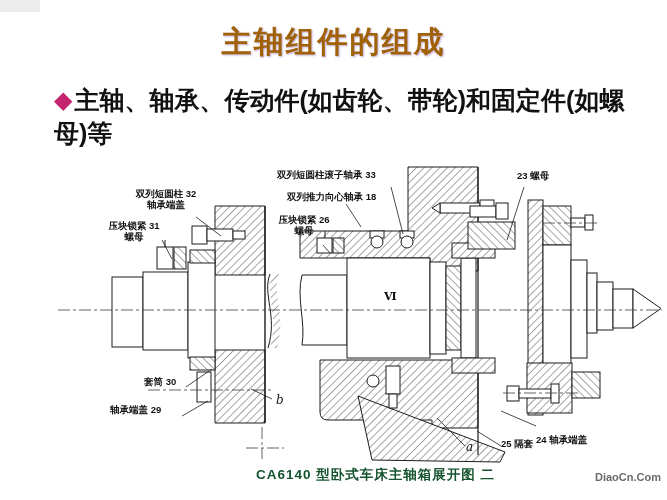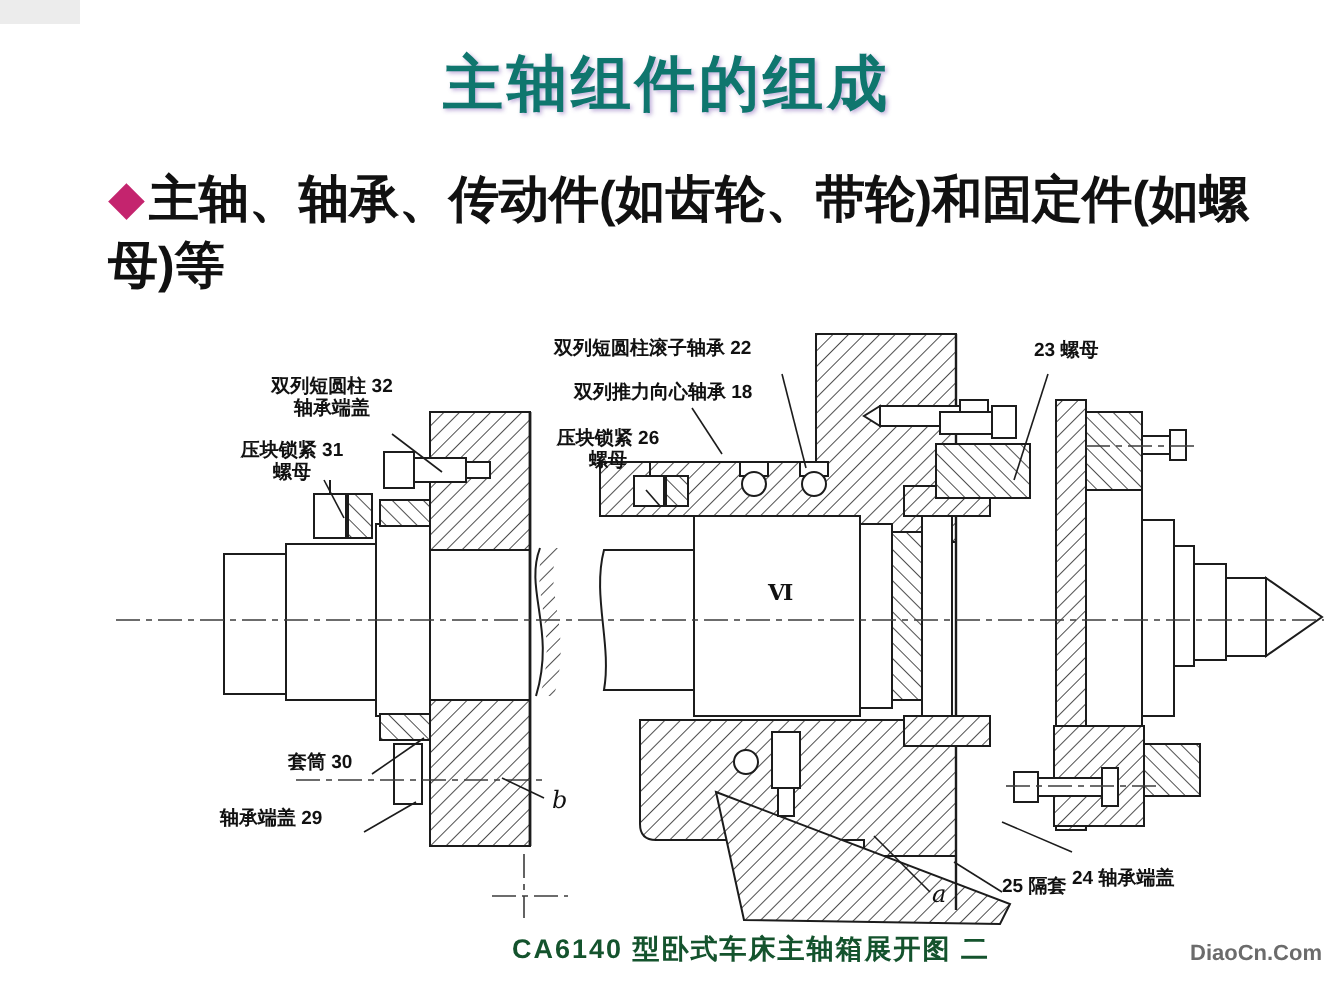--- a/index.html
+++ b/index.html
@@ -1,20 +1,20 @@
 <!DOCTYPE html>
 <html><head>
 <meta charset="utf-8">
 <style>
   html,body{margin:0;padding:0;}
   body{width:667px;height:500px;background:#ffffff;position:relative;overflow:hidden;
        font-family:"Liberation Sans","DejaVu Sans",sans-serif;}
   .corner-artifact{position:absolute;left:0;top:0;width:40px;height:12px;background:#ececec;}
   .slide-title{position:absolute;left:0;top:22px;width:667px;text-align:center;
-       font-size:30px;font-weight:bold;color:#0f766e;letter-spacing:2px;
+       font-size:30px;font-weight:bold;color:#a16207;letter-spacing:2px;
        text-shadow:1px 1px 2px rgba(110,70,170,.45);}
   .bullet-block{position:absolute;left:54px;top:84px;width:596px;
        font-size:25px;font-weight:bold;color:#111;line-height:1.3;}
   .bullet-marker{color:#c4246e;font-size:24px;margin-right:2px;vertical-align:1px;}
   .bullet-text{word-break:break-all;}
   .dlabel{position:absolute;font-size:9.5px;font-weight:bold;color:#111;
        line-height:1.15;white-space:nowrap;}
   .dlabel.center{text-align:center;}
   .ital{font-family:"DejaVu Serif","Liberation Serif",serif;font-style:italic;
        font-size:12px;font-weight:normal;}
@@ -155,25 +155,25 @@
       <line x1="272" y1="399" x2="251" y2="389"></line>
       <line x1="465" y1="446" x2="437" y2="418"></line>
     </g>
   </g>
 </svg>
 
 <div class="dlabel center" style="left:124px;top:189px;width:84px;">
   <div>双列短圆柱 32</div>
   <div>轴承端盖</div>
 </div>
-<div class="dlabel center" style="left:108px;top:221px;width:76px;">
+<div class="dlabel center" style="left:96px;top:221px;width:76px;">
   <div>压块锁紧 31</div>
   <div>螺母</div>
 </div>
-<div class="dlabel" style="left:277px;top:170px;">双列短圆柱滚子轴承 22</div>
+<div class="dlabel" style="left:277px;top:170px;">双列短圆柱滚子轴承 33</div>
 <div class="dlabel" style="left:239px;top:192px;margin-left:48px;">双列推力向心轴承 18</div>
 <div class="dlabel center" style="left:266px;top:215px;width:76px;">
   <div>压块锁紧 26</div>
   <div>螺母</div>
 </div>
 <div class="dlabel" style="left:517px;top:171px;">23 螺母</div>
 <div class="dlabel" style="left:144px;top:377px;">套筒 30</div>
 <div class="dlabel" style="left:110px;top:405px;text-align:right;">轴承端盖 29</div>
 <div class="dlabel" style="left:536px;top:419px;margin-top:16px;">24 轴承端盖</div>
 <div class="dlabel" style="left:501px;top:439px;">25 隔套</div>

